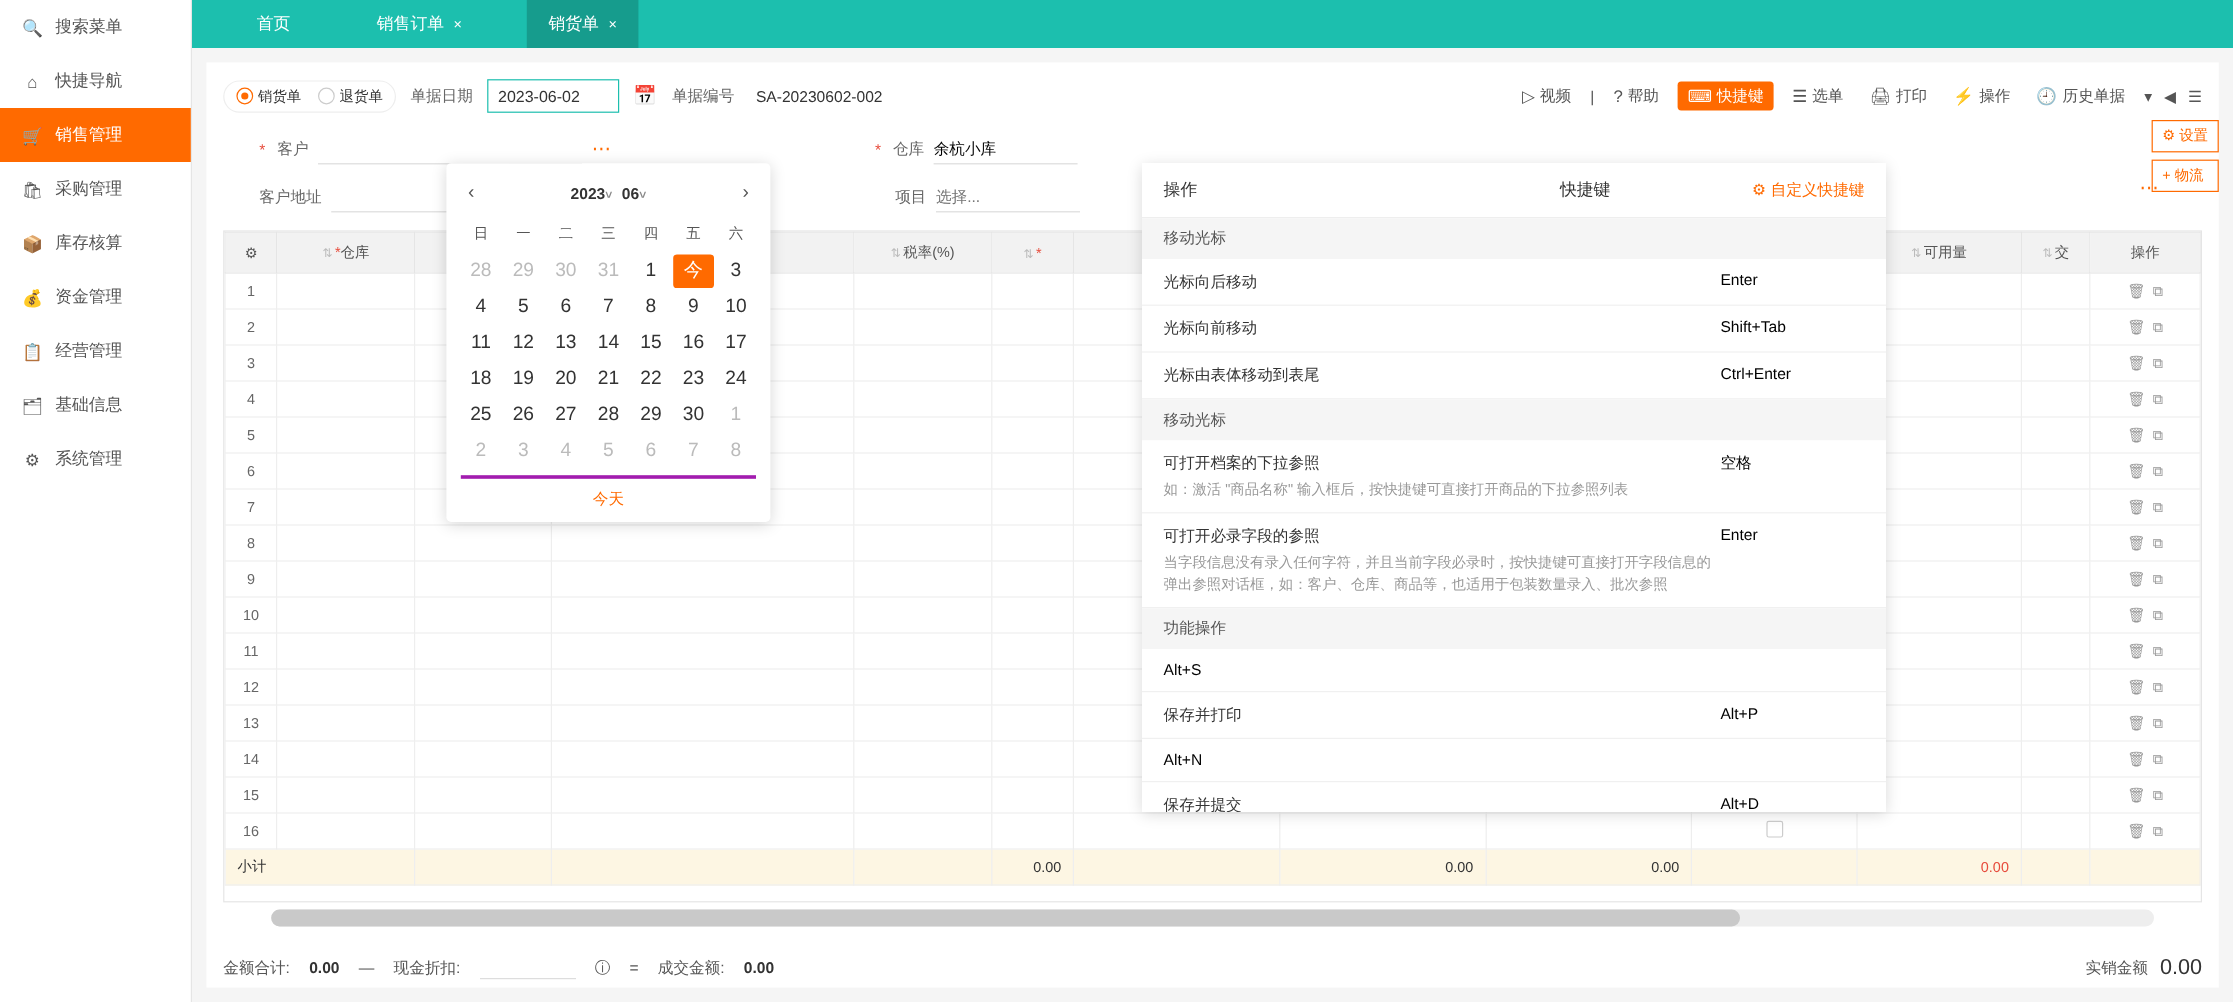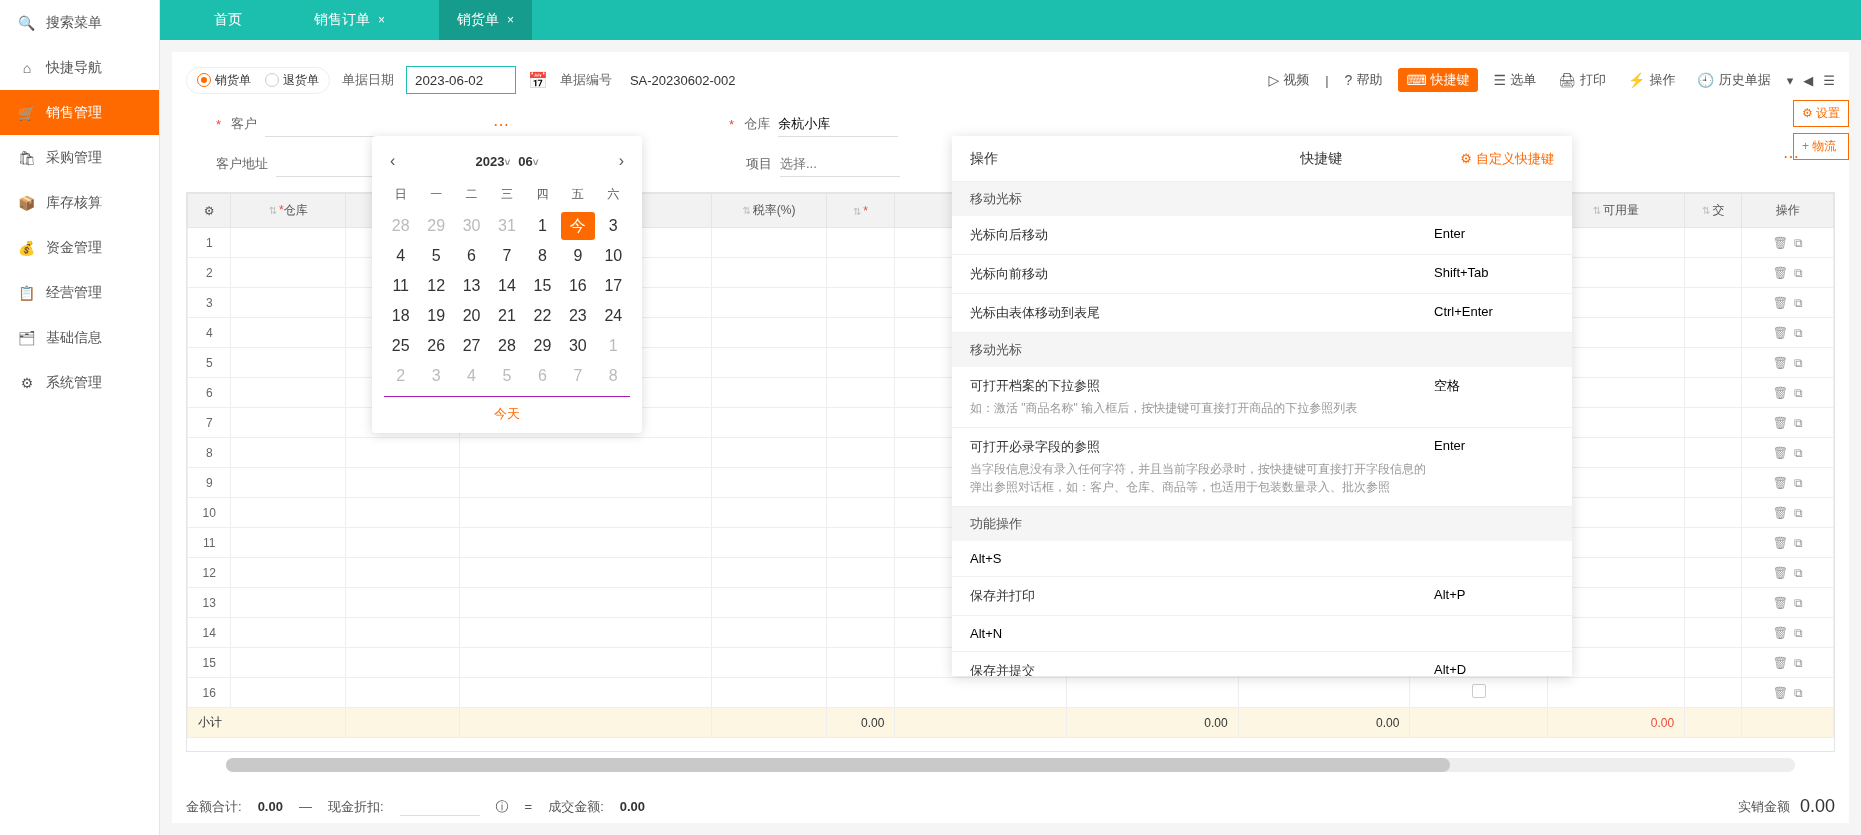--- a/index.html
+++ b/index.html
@@ -79,21 +79,21 @@
 .cal-head { display: flex; align-items: center; justify-content: space-between; height: 30px; }
 .cal-nav { cursor: pointer; color: #555; font-size: 16px; padding: 0 6px; }
 .cal-title { display: flex; gap: 8px; font-size: 13px; font-weight: bold; }
 .cal-title span { cursor: pointer; }
 .cal-title .chev { font-size: 10px; color: #888; }
 .cal-grid { display: grid; grid-template-columns: repeat(7, 1fr); gap: 2px; margin-top: 6px; }
 .cal-dow { text-align: center; color: #555; font-size: 12px; height: 24px; line-height: 24px; }
 .cal-day { text-align: center; height: 28px; line-height: 28px; font-size: 16px; cursor: pointer; border-radius: 3px; color: #333; }
 .cal-day.dim { color: #bbb; }
 .cal-day.today { background: #ff6a00; color: #fff; }
-.cal-footer { text-align: center; color: #ff6a00; font-size: 13px; padding: 8px 0 2px; border-top: 1px solid #a21caf; margin-top: 6px; cursor: pointer; }
+.cal-footer { text-align: center; color: #ff6a00; font-size: 13px; padding: 8px 0 2px; border-top: 3px solid #a21caf; margin-top: 6px; cursor: pointer; }
 
 
 .shortcut-pop { position: absolute; left: 780px; top: 84px; width: 620px; height: 540px; background: #fff; box-shadow: 0 2px 12px rgba(0,0,0,.15); z-index: 50; overflow-y: auto; }
 .sp-head { display: flex; align-items: center; height: 46px; padding: 0 18px; border-bottom: 1px solid #eee; }
 .sp-head .t1 { flex: 1; font-size: 14px; color: #333; }
 .sp-head .t2 { width: 160px; font-size: 14px; color: #333; }
 .sp-head .custom { color: #ff6a00; font-size: 13px; cursor: pointer; display: flex; align-items: center; gap: 4px; }
 .sp-section { background: #f5f5f5; padding: 8px 18px; font-size: 13px; color: #555; }
 .sp-row { display: flex; align-items: flex-start; padding: 10px 18px; border-bottom: 1px solid #f0f0f0; }
 .sp-row .op { flex: 1; font-size: 13px; color: #333; }

